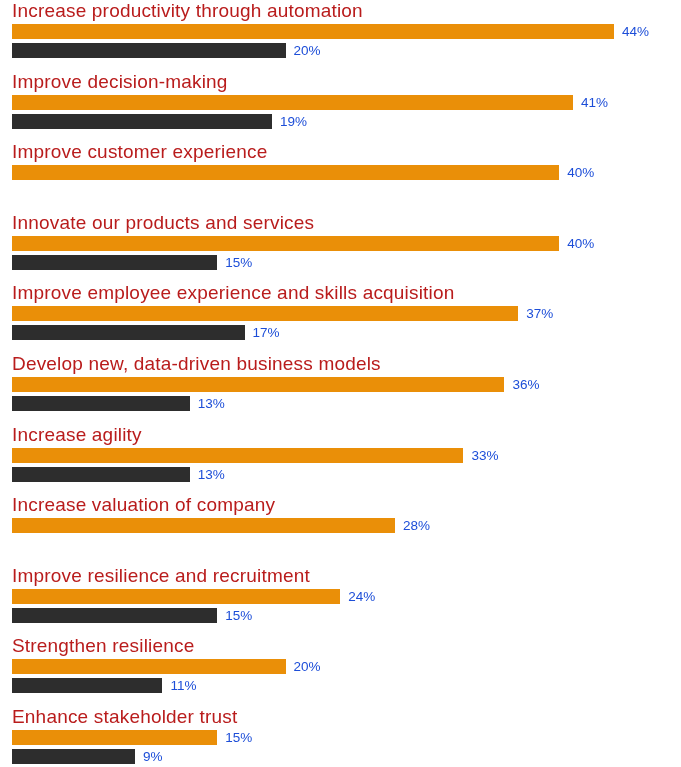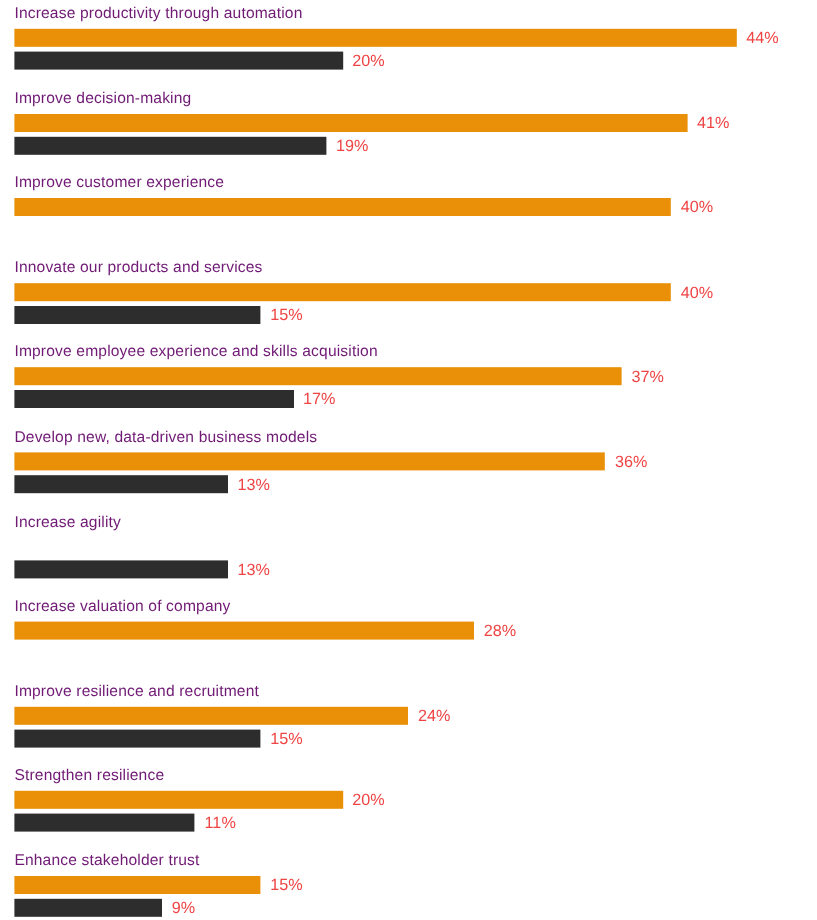--- a/index.html
+++ b/index.html
@@ -23,44 +23,44 @@
   .bar-group {
     position: relative;
     height: 70.6px;
     padding-left: 12px;
     box-sizing: border-box;
   }
   .group-label {
     position: absolute;
     left: 12px;
     top: 0px;
-    font-size: 13px;
+    font-size: 19px;
     line-height: 22px;
-    color: #701a75;
+    color: #b91c1c;
     white-space: nowrap;
     letter-spacing: 0.01em;
   }
   .bar-line {
     position: absolute;
     left: 12px;
     height: 15px;
     display: flex;
     align-items: center;
   }
   .bar-line.primary { top: 24px; }
   .bar-line.secondary { top: 43px; }
   .bar {
     height: 15px;
     display: block;
   }
   .bar.primary-bar { background: #ea8f08; }
   .bar.secondary-bar { background: #2d2d2d; }
   .bar-value {
     font-size: 13.5px;
-    color: #ef4444;
+    color: #1d4ed8;
     margin-left: 8px;
     white-space: nowrap;
     line-height: 15px;
   }
 </style>
 </head>
 <body>
 
 <div id="chart-root" style="background: rgb(255, 255, 255);">
     <div class="bar-group">
@@ -120,20 +120,24 @@
         <div class="bar primary-bar" style="width: 492.48px;"></div>
         <span class="bar-value">36%</span>
       </div>
       <div class="bar-line secondary">
         <div class="bar secondary-bar" style="width: 177.84px;"></div>
         <span class="bar-value">13%</span>
       </div>
     </div>
     <div class="bar-group">
       <div class="group-label">Increase agility</div>
+      <div class="bar-line primary">
+        <div class="bar primary-bar" style="width: 451.44px;"></div>
+        <span class="bar-value">33%</span>
+      </div>
       <div class="bar-line secondary">
         <div class="bar secondary-bar" style="width: 177.84px;"></div>
         <span class="bar-value">13%</span>
       </div>
     </div>
     <div class="bar-group">
       <div class="group-label">Increase valuation of company</div>
       <div class="bar-line primary">
         <div class="bar primary-bar" style="width: 383.04px;"></div>
         <span class="bar-value">28%</span>

